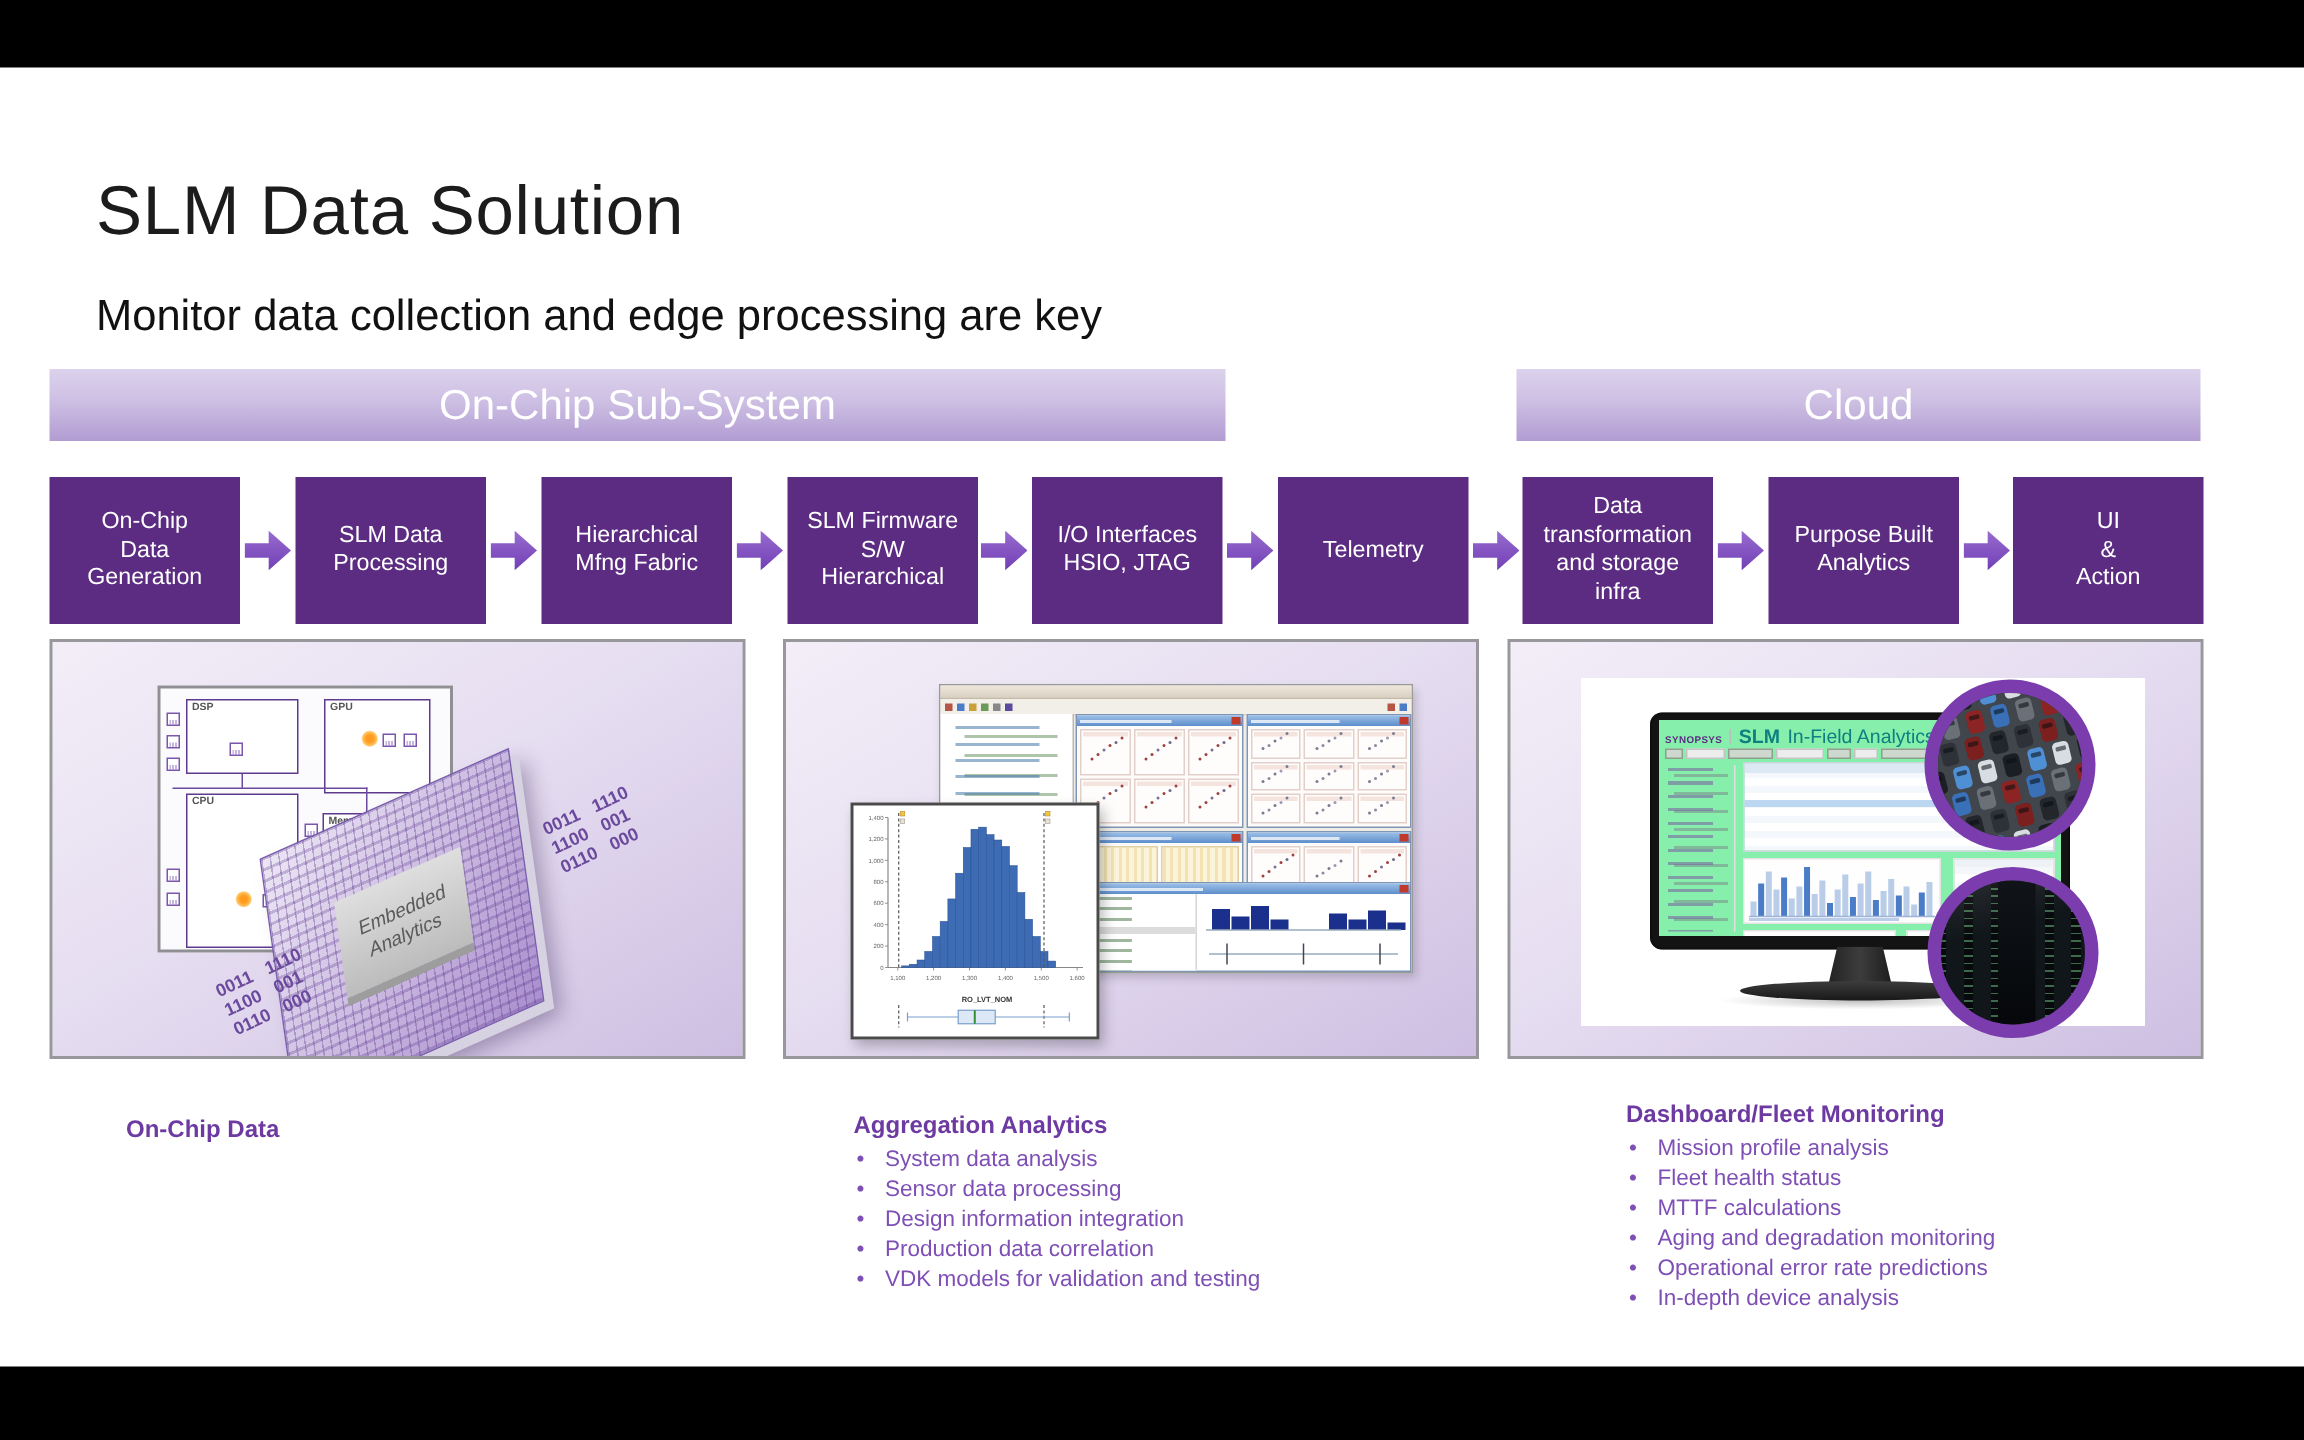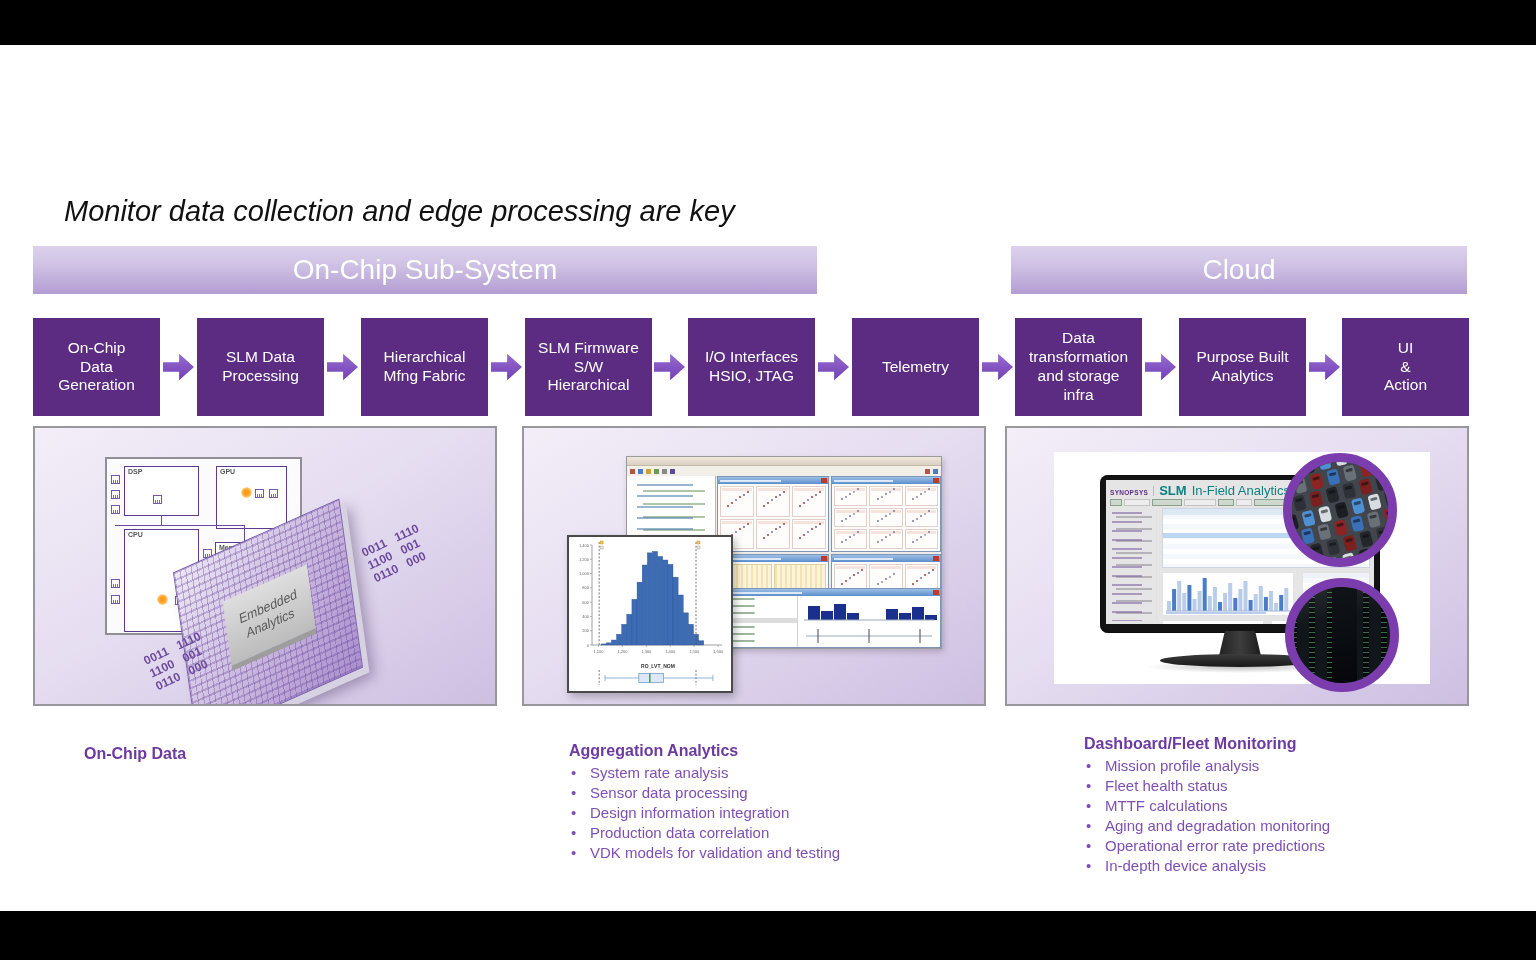--- a/index.html
+++ b/index.html
@@ -1,21 +1,21 @@
 <!DOCTYPE html>
 <html><head>
 <meta charset="utf-8">
 <style>
   html,body{margin:0;padding:0;background:#000;width:1536px;height:960px;overflow:hidden;
             font-family:"Liberation Sans",sans-serif;}
   .stage{position:relative;width:1536px;height:960px;background:#000;}
   .slide{position:absolute;left:0;top:45px;width:1536px;height:866px;background:#ffffff;}
 
   .page-title{position:absolute;left:64px;top:68px;font-size:46px;color:#1c1c1c;letter-spacing:.5px;}
-  .page-subtitle{position:absolute;left:64px;top:150px;font-size:29px;color:#111;font-style:italic;}
+  .page-subtitle{position:absolute;left:64px;top:150px;font-size:29px;color:#111;}
 
   .sec-bar{position:absolute;top:201px;height:48px;display:flex;align-items:center;justify-content:center;
            color:#fff;font-size:28px;
            background:linear-gradient(180deg,#dcd2ec 0%,#cdbfe3 45%,#b29cd2 100%);}
   .sec-bar.onchip{left:33px;width:784px;}
   .sec-bar.cloud{left:1011px;width:456px;}
 
   .fbox{position:absolute;top:273px;width:127px;height:98px;background:#5c2c82;color:#fff;
         display:flex;align-items:center;justify-content:center;text-align:center;
         font-size:15.5px;line-height:1.22;white-space:pre-line;}
@@ -85,21 +85,21 @@
           #fff;
         background-size:100% 100%,70% 100%;background-position:0 0,8px 0;background-repeat:no-repeat;}
   .bw-charts{flex:1;position:relative;}
   .histwin{position:absolute;left:43px;top:107px;width:166px;height:158px;background:#fff;
            border:2px solid #4a4a4a;box-sizing:border-box;box-shadow:3px 4px 8px rgba(0,0,0,.25);}
 
   
   .whitecard{position:absolute;left:47px;top:24px;width:376px;height:232px;background:#fff;}
   .monitor{position:absolute;left:93px;top:47px;width:280px;height:158px;background:#131313;border-radius:8px;
            padding:5px 6px 9px 6px;box-sizing:border-box;box-shadow:inset 0 0 2px #000;}
-  .mscreen{position:relative;width:100%;height:100%;background:#e5e5e5;overflow:hidden;}
+  .mscreen{position:relative;width:100%;height:100%;background:#86efac;overflow:hidden;}
   .ms-head{position:absolute;left:4px;top:3px;display:flex;align-items:baseline;gap:5px;}
   .syn-logo{font-size:6.5px;font-weight:bold;color:#5d2d82;letter-spacing:.3px;}
   .mdiv{width:1px;height:10px;background:#bbb;align-self:center;}
   .app-title-strong{font-size:13px;font-weight:bold;color:#0e8081;}
   .app-title-rest{font-size:13px;color:#0e8081;}
   .mtabs{position:absolute;left:4px;top:19px;display:flex;gap:2px;}
   .mtab{height:5px;border:1px solid #c4c4c4;background:#ededed;}
   .mtab.sel{background:#cfd8ce;border-color:#8aa08a;}
   .mside{position:absolute;left:4px;top:30px;width:46px;bottom:3px;border-right:1px solid #e0e0e0;
         background:
@@ -141,20 +141,21 @@
   .blist.l1{left:84px;top:700px;} .blist.l2{left:569px;top:697px;} .blist.l3{left:1084px;top:690px;}
 
   svg text{font-family:"Liberation Sans",sans-serif;}
 </style>
 </head>
 <body>
 
 <div class="stage">
   <div class="slide">
 
+    <div class="page-title">SLM Data Solution</div>
     <div class="page-subtitle">Monitor data collection and edge processing are key</div>
 
     <div class="sec-bar onchip">On-Chip Sub-System</div>
     <div class="sec-bar cloud">Cloud</div>
 
     <div class="fbox" style="left:33px">On-Chip
 Data
 Generation</div>
     <div class="fbox" style="left:361px">Hierarchical
 Mfng Fabric</div>
@@ -593,21 +594,21 @@
       </div>
       <div class="circ servers"></div>
     </div>
 
     <div class="blist l1">
       <h3>On-Chip Data</h3>
     </div>
     <div class="blist l2">
       <h3>Aggregation Analytics</h3>
       <ul>
-        <li>System rate analysis</li>
+        <li>System data analysis</li>
         <li>Sensor data processing</li>
         <li>Design information integration</li>
         <li>Production data correlation</li>
         <li>VDK models for validation and testing</li>
       </ul>
     </div>
     <div class="blist l3">
       <h3>Dashboard/Fleet Monitoring</h3>
       <ul>
         <li>Mission profile analysis</li>

